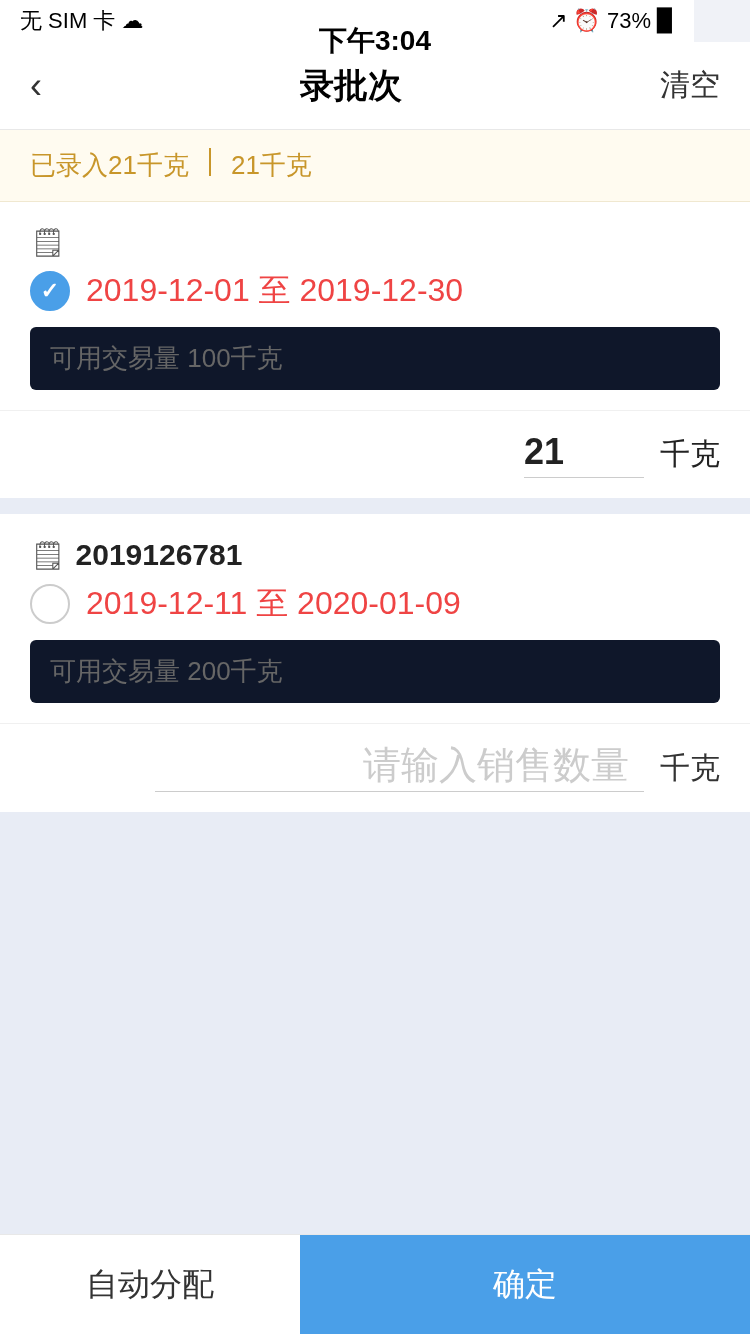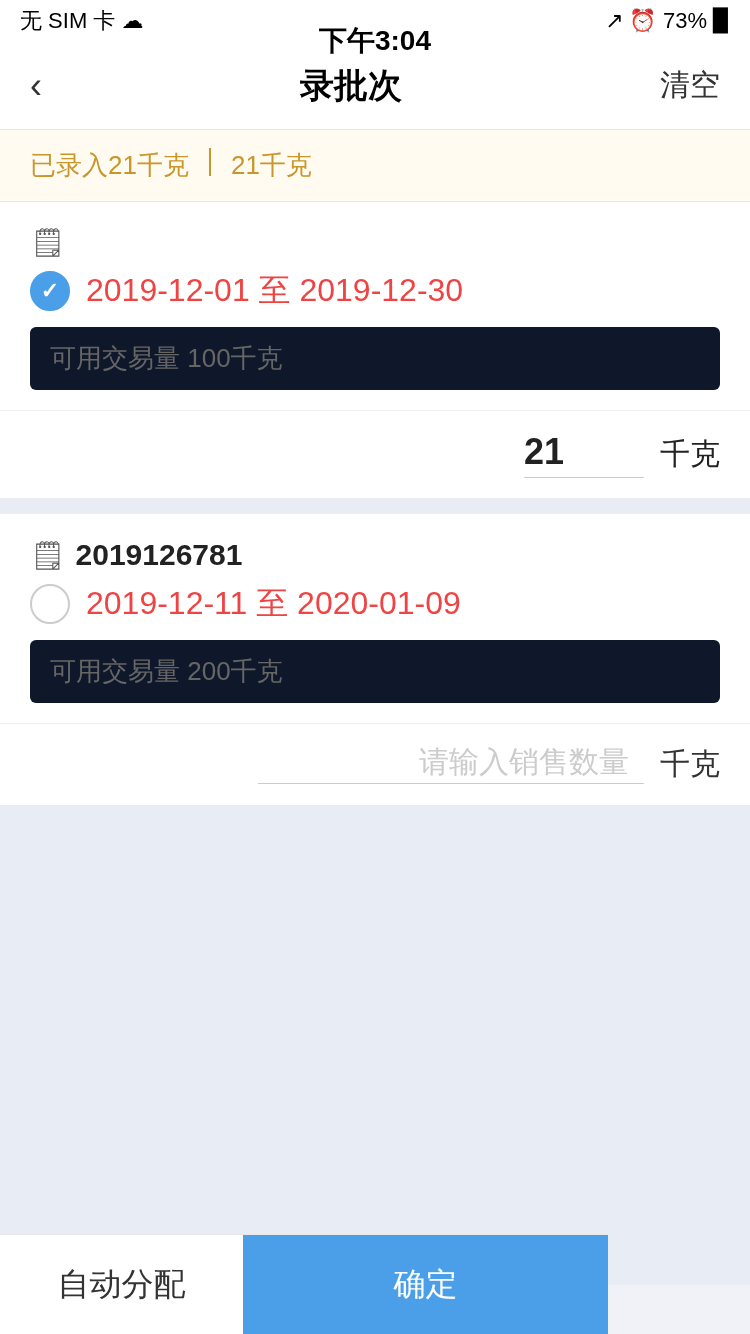--- a/index.html
+++ b/index.html
@@ -7,21 +7,21 @@
     body {
       width: 750px;
       min-height: 1334px;
       font-family: -apple-system, "PingFang SC", "Helvetica Neue", sans-serif;
       background: #f0f2f7;
       overflow-x: hidden;
     }
 
     
     .status-bar {
-      width: 750px;
+      width: 694px;
       height: 42px;
       background: #fff;
       display: flex;
       align-items: center;
       justify-content: space-between;
       padding: 0 20px;
       font-size: 24px;
     }
     .status-left {
       display: flex;
@@ -198,21 +198,21 @@
       display: flex;
       align-items: center;
       justify-content: flex-end;
       padding: 20px 30px;
       gap: 16px;
       border-top: 1px solid #f0f0f0;
     }
     .sales-input {
       border: none;
       outline: none;
-      font-size: 30px;
+      font-size: 38px;
       color: #be185d;
       text-align: right;
       min-width: 220px;
       background: transparent;
     }
     .sales-input::placeholder {
       color: #ccc;
     }
     .input-underline {
       border-bottom: 1px solid #ccc;
@@ -231,21 +231,21 @@
       background: #e8ecf5;
       flex: 1;
       min-height: 480px;
     }
 
     
     .bottom-bar {
       position: fixed;
       bottom: 0;
       left: 0;
-      width: 608px;
+      width: 750px;
       height: 100px;
       display: flex;
       background: #fff;
       border-top: 1px solid #e8e8e8;
     }
     .btn-auto {
       flex: 1;
       display: flex;
       align-items: center;
       justify-content: center;

